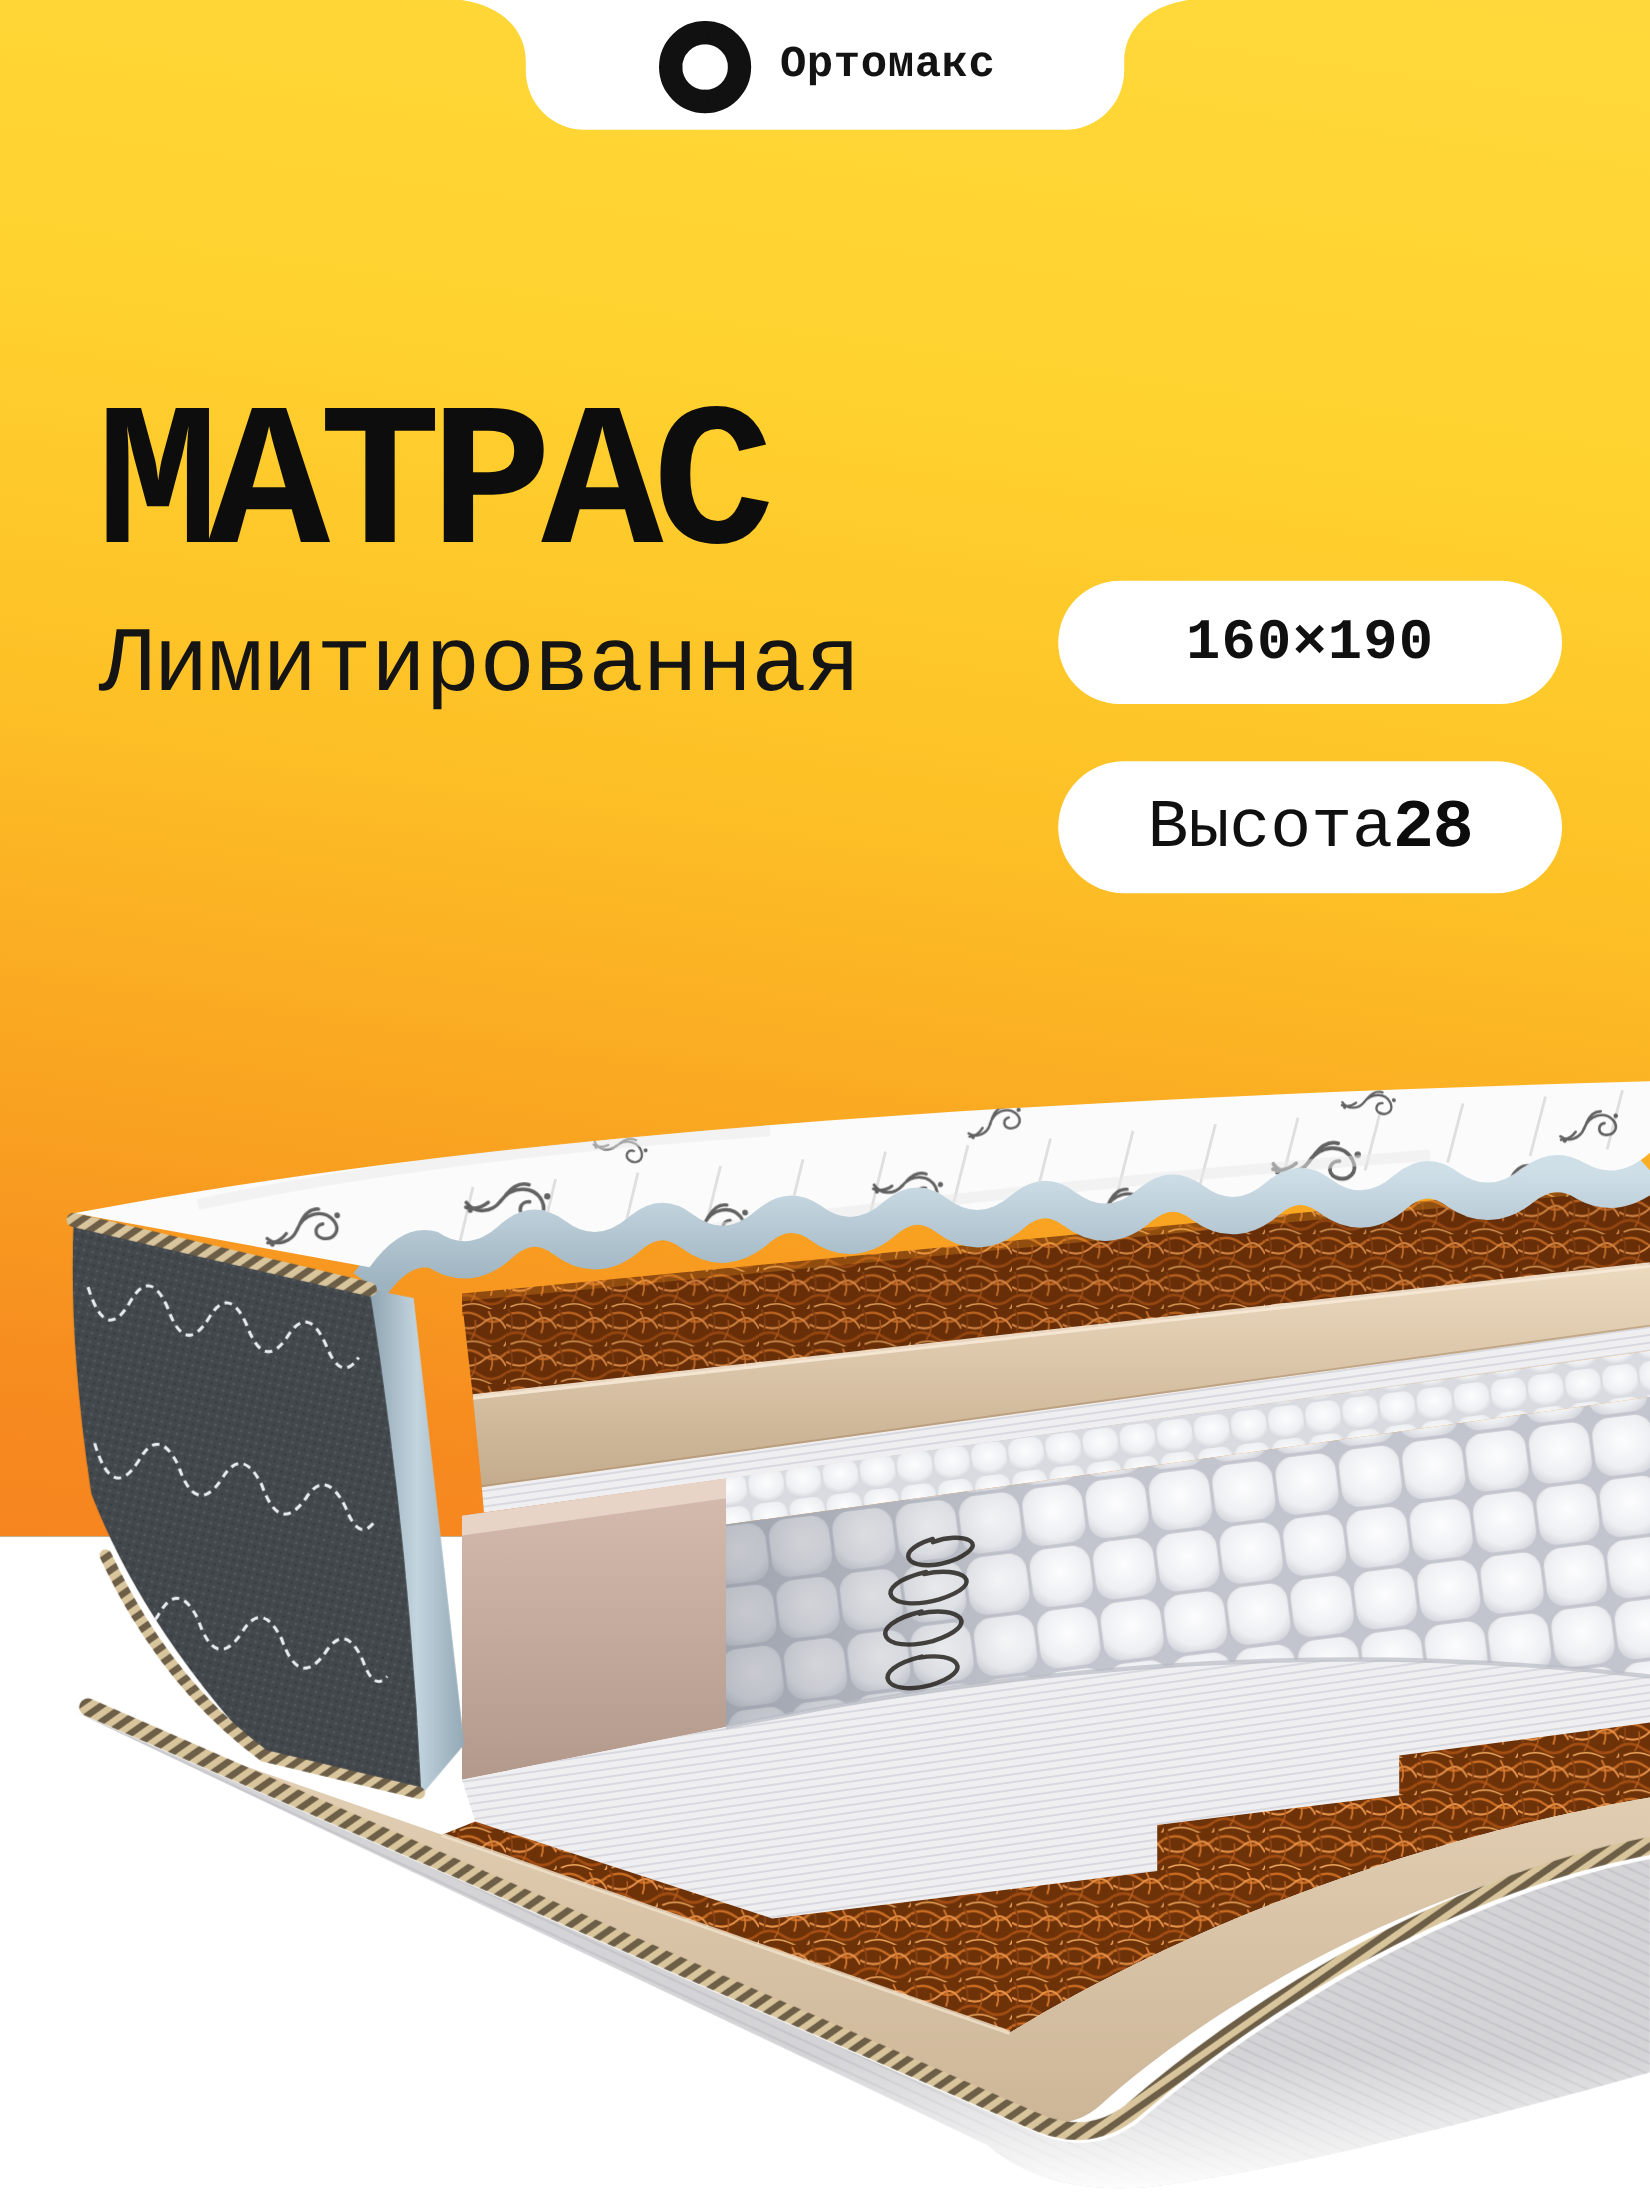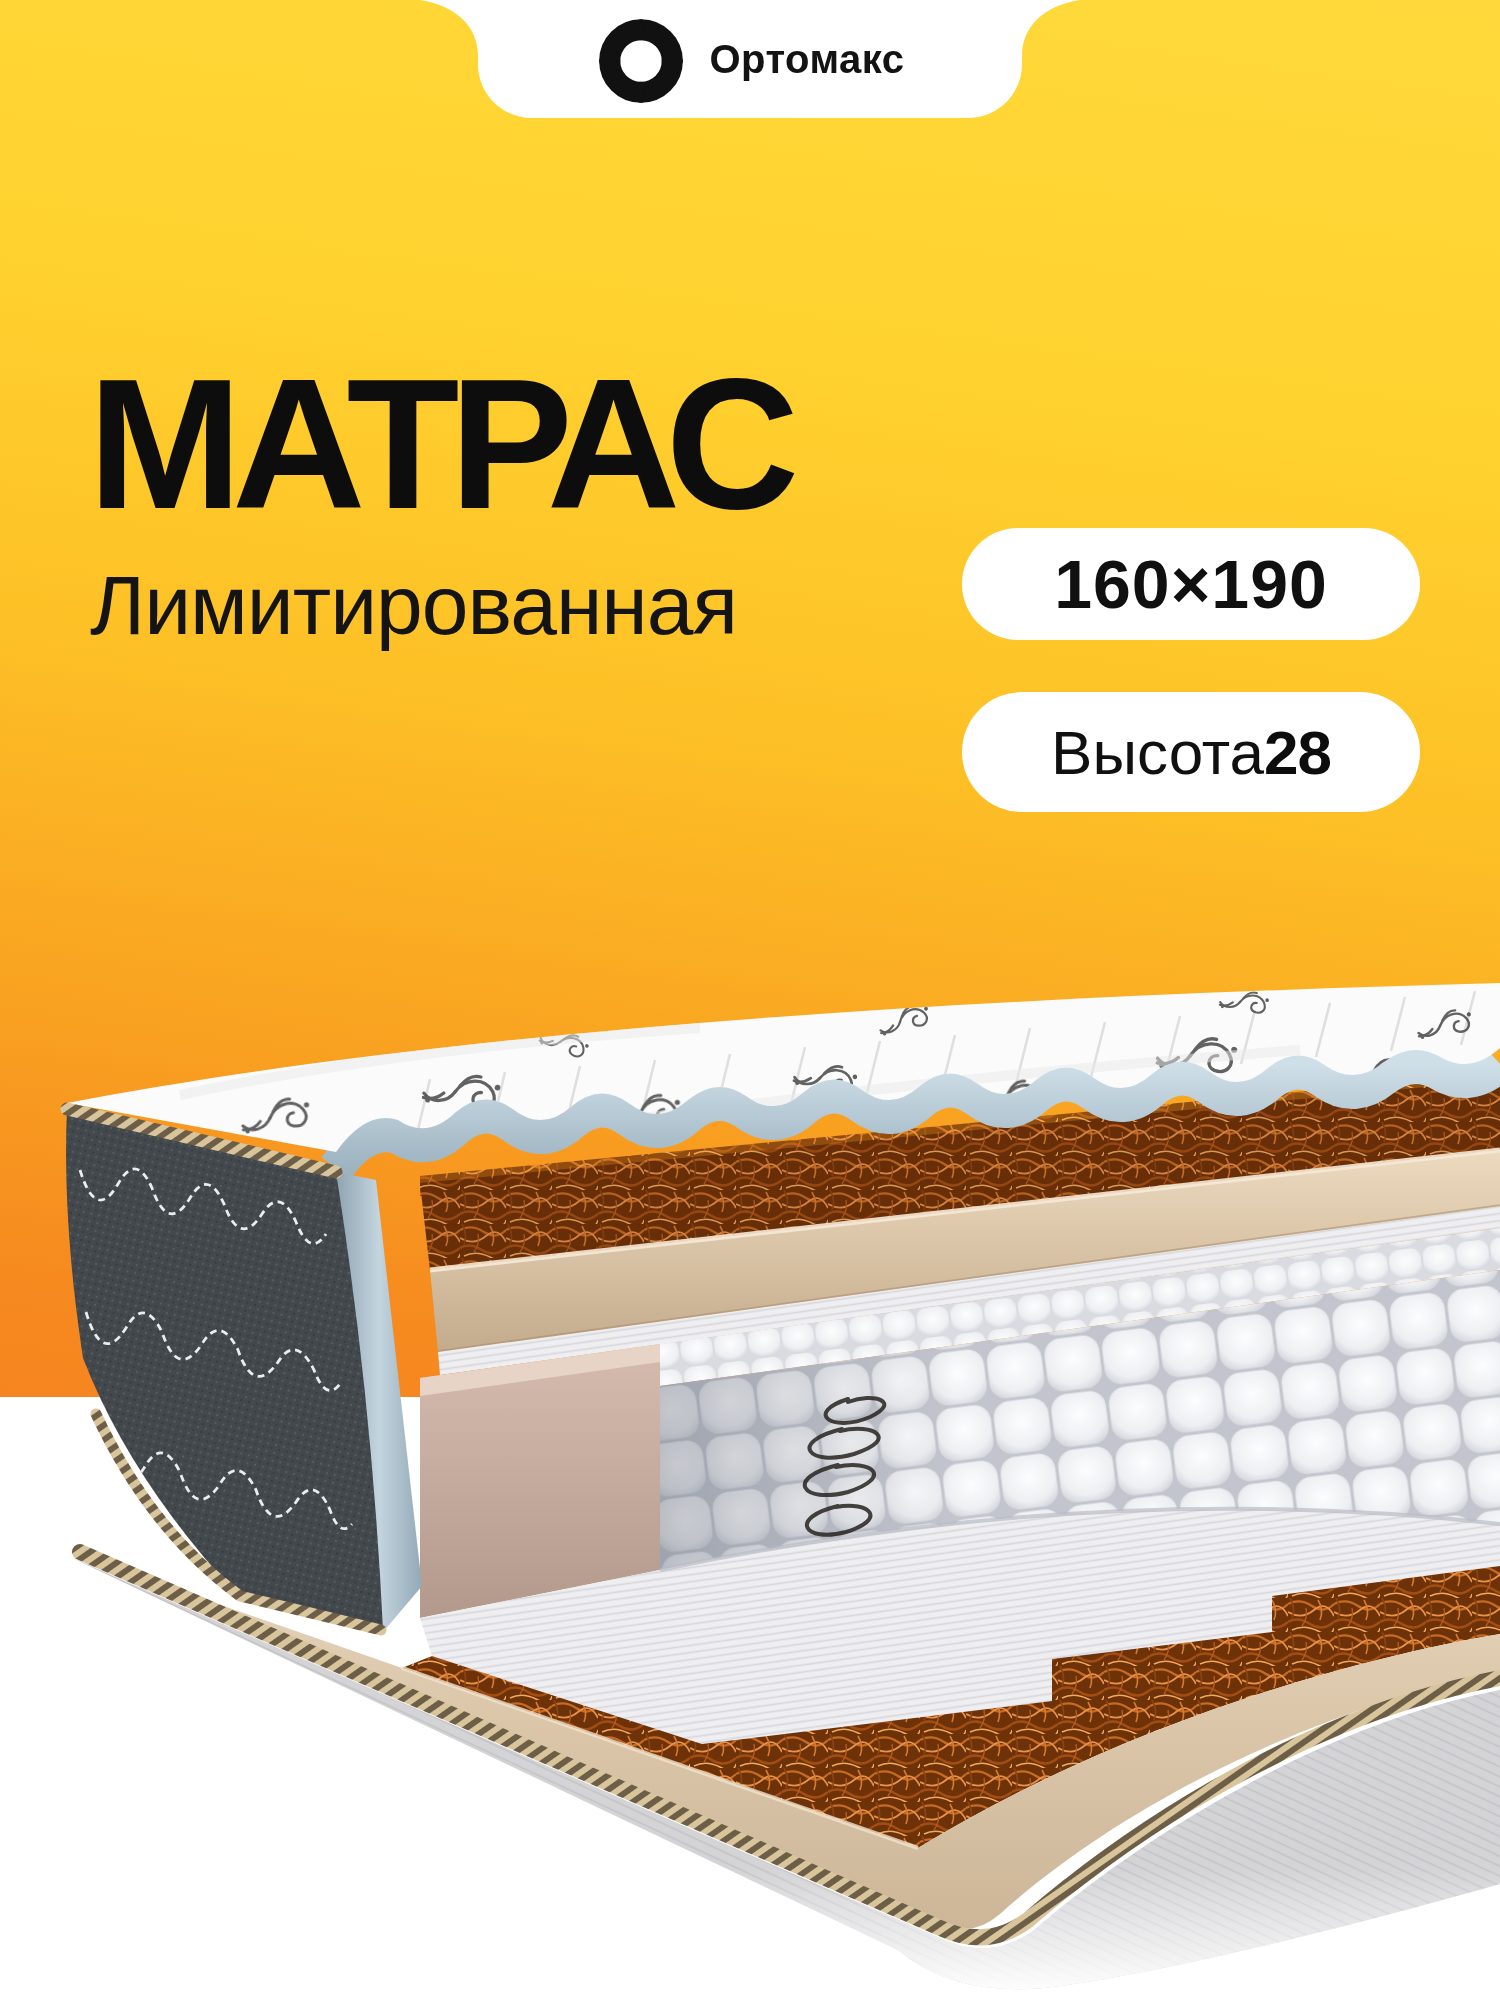--- a/index.html
+++ b/index.html
@@ -1,36 +1,36 @@
 <!DOCTYPE html>
 <html><head>
 <meta charset="utf-8">
 <style>
   html,body{margin:0;padding:0;background:#ffffff;}
   .canvas{position:relative;width:1500px;height:2000px;overflow:hidden;background:#0ea5e9;
-          font-family:Liberation Sans, sans-serif;}
+          font-family:Liberation Mono, monospace;}
   .bg-gradient{position:absolute;left:0;top:0;width:1500px;height:1397px;
     background:linear-gradient(188deg,#ffd93b 0%,#ffd22f 28%,#fdc026 52%,#f9a321 74%,#f68a1f 92%,#f6851f 100%);}
   .bg-white{position:absolute;left:0;top:1397px;width:1500px;height:603px;background:#ffffff;}
   .photo-svg{position:absolute;left:0;top:0;width:1500px;height:2000px;z-index:1;}
   .tab{position:absolute;left:0;top:0;width:1500px;height:130px;z-index:3;}
   .tab-content{position:absolute;left:478px;top:0;width:544px;height:118px;z-index:4;
     display:flex;align-items:center;justify-content:center;gap:22px;}
   .logo-mark{width:92px;height:92px;margin-top:4px;}
   .brand-name{font-size:40px;font-weight:800;color:#131313;letter-spacing:0.5px;}
   .page-title{position:absolute;left:88px;top:352px;font-size:185px;font-weight:800;color:#0d0d0d;
     letter-spacing:-10px;line-height:1;white-space:nowrap;z-index:3;}
   .subtitle-1{position:absolute;left:90px;top:556px;font-size:84px;font-weight:500;color:#141414;
     letter-spacing:-1px;line-height:1.18;white-space:nowrap;z-index:3;}
   .subtitle-2{position:absolute;left:90px;top:712px;font-size:84px;font-weight:500;color:#141414;
     letter-spacing:-1px;line-height:1.18;white-space:nowrap;z-index:3;}
   .badge{position:absolute;left:962px;width:458px;background:#ffffff;border-radius:70px;z-index:3;
     display:flex;align-items:center;justify-content:center;}
   .badge-size{top:528px;height:112px;}
-  .badge-size .badge-value{font-size:68px;font-weight:800;color:#101010;letter-spacing:1px;}
+  .badge-size .badge-value{font-size:52px;font-weight:800;color:#101010;letter-spacing:1px;}
   .badge-height{top:692px;height:120px;}
   .badge-height .badge-label{font-size:62px;font-weight:500;color:#101010;}
   .badge-height .badge-value{font-size:62px;font-weight:800;color:#0c0c0c;letter-spacing:-1px;}
 </style>
 </head>
 <body>
 
 <div class="canvas">
 
   <div class="bg-gradient"></div>

